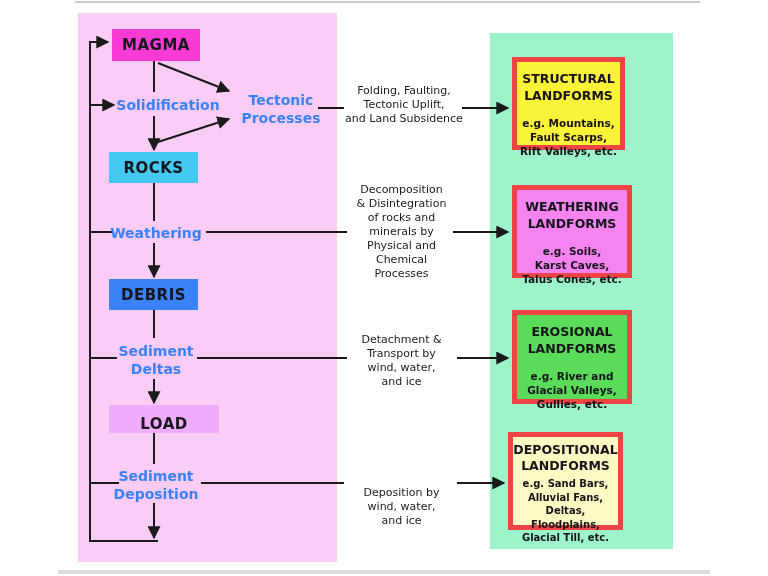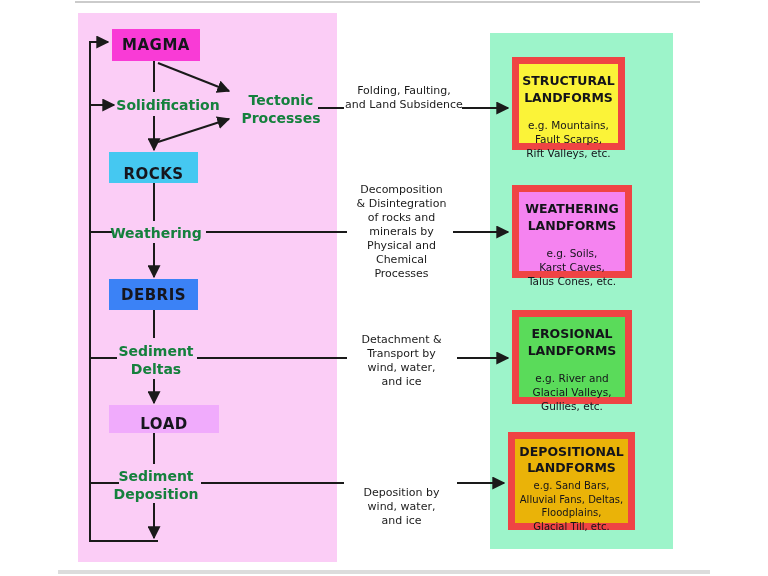--- a/index.html
+++ b/index.html
@@ -12,33 +12,33 @@
   .panel{position:absolute;}
   .panel.pink{left:78px;top:13px;width:259px;height:549px;}
   .panel.green{left:490px;top:33px;width:183px;height:516px;}
   svg.wires{position:absolute;left:0;top:0;width:768px;height:576px;pointer-events:none;}
   svg.wires line{stroke:#1a1a1a;stroke-width:2;}
   .node{
     position:absolute;display:flex;align-items:center;justify-content:center;
     font-weight:bold;font-size:15px;letter-spacing:.5px;color:#16161d;
   }
   .plabel{
-    position:absolute;text-align:center;font-weight:bold;font-size:14px;color:#15803d;
+    position:absolute;text-align:center;font-weight:bold;font-size:14px;color:#3b82f6;
     line-height:18px;
   }
   .mtext{
     position:absolute;text-align:center;font-weight:normal;font-size:11px;color:#1b1b1b;
     line-height:14px;
   }
   .lbox{
-    position:absolute;border:7px solid #ef4444;box-sizing:border-box;
+    position:absolute;border:5px solid #ef4444;box-sizing:border-box;
     display:flex;flex-direction:column;align-items:center;text-align:center;
   }
   .ltitle{font-weight:bold;font-size:12.5px;line-height:17px;margin-top:8px;color:#14141a;}
-  .lex{font-weight:normal;font-size:10.5px;line-height:14px;margin-top:12px;color:#14141a;}
+  .lex{font-weight:bold;font-size:10.5px;line-height:14px;margin-top:12px;color:#14141a;}
   .lbox.tight .ltitle{margin-top:5px;line-height:16px;}
   .lbox.tight .lex{margin-top:3px;font-size:10px;line-height:13.5px;}
 </style>
 </head>
 <body>
 
 <div class="canvas">
 
   <div class="edge-top"></div>
   <div class="edge-bottom"></div>
@@ -80,21 +80,21 @@
 
     <line x1="462" y1="108" x2="508" y2="108" marker-end="url(#ah)"></line>
     <line x1="453" y1="232" x2="508" y2="232" marker-end="url(#ah)"></line>
     <line x1="457" y1="358" x2="508" y2="358" marker-end="url(#ah)"></line>
     <line x1="457" y1="483" x2="504" y2="483" marker-end="url(#ah)"></line>
   </svg>
 
   <div class="node" style="left: 112px; top: 29px; width: 88px; height: 32px; background-color: rgb(249, 59, 214);">
     <span>MAGMA</span>
   </div>
-  <div class="node" style="left: 109px; top: 152px; width: 89px; height: 31px; background-color: rgb(69, 200, 241); align-items: flex-end;">
+  <div class="node" style="left: 109px; top: 152px; width: 89px; height: 31px; background-color: rgb(69, 200, 241);">
     <span>ROCKS</span>
   </div>
   <div class="node" style="left: 109px; top: 279px; width: 89px; height: 31px; background-color: #3b82f6;">
     <span>DEBRIS</span>
   </div>
   <div class="node" style="left: 109px; top: 405px; width: 110px; height: 28px; background-color: #f0abfc; align-items: flex-end;">
     <span>LOAD</span>
   </div>
 
   <div class="plabel" style="left:116px;top:96px;width:104px;">Solidification</div>
@@ -107,20 +107,21 @@
     <div>Sediment</div>
     <div>Deltas</div>
   </div>
   <div class="plabel" style="left:106px;top:467px;width:100px;">
     <div>Sediment</div>
     <div>Deposition</div>
   </div>
 
   <div class="mtext" style="left:339px;top:84px;width:130px;">
     <div>Folding, Faulting,</div>
+    <div>Tectonic Uplift,</div>
     <div>and Land Subsidence</div>
   </div>
   <div class="mtext" style="left:339px;top:183px;width:125px;">
     <div>Decomposition</div>
     <div>&amp; Disintegration</div>
     <div>of rocks and</div>
     <div>minerals by</div>
     <div>Physical and</div>
     <div>Chemical</div>
     <div>Processes</div>
@@ -166,21 +167,21 @@
       <div>EROSIONAL</div>
       <div>LANDFORMS</div>
     </div>
     <div class="lex">
       <div>e.g. River and</div>
       <div>Glacial Valleys,</div>
       <div>Gullies, etc.</div>
     </div>
   </div>
 
-  <div class="lbox tight" style="left: 508px; top: 432px; width: 127px; height: 98px; background-color: #eab308;">
+  <div class="lbox tight" style="left: 508px; top: 432px; width: 115px; height: 98px; background-color: #fef9c3;">
     <div class="ltitle">
       <div>DEPOSITIONAL</div>
       <div>LANDFORMS</div>
     </div>
     <div class="lex">
       <div>e.g. Sand Bars,</div>
       <div>Alluvial Fans, Deltas,</div>
       <div>Floodplains,</div>
       <div>Glacial Till, etc.</div>
     </div>

